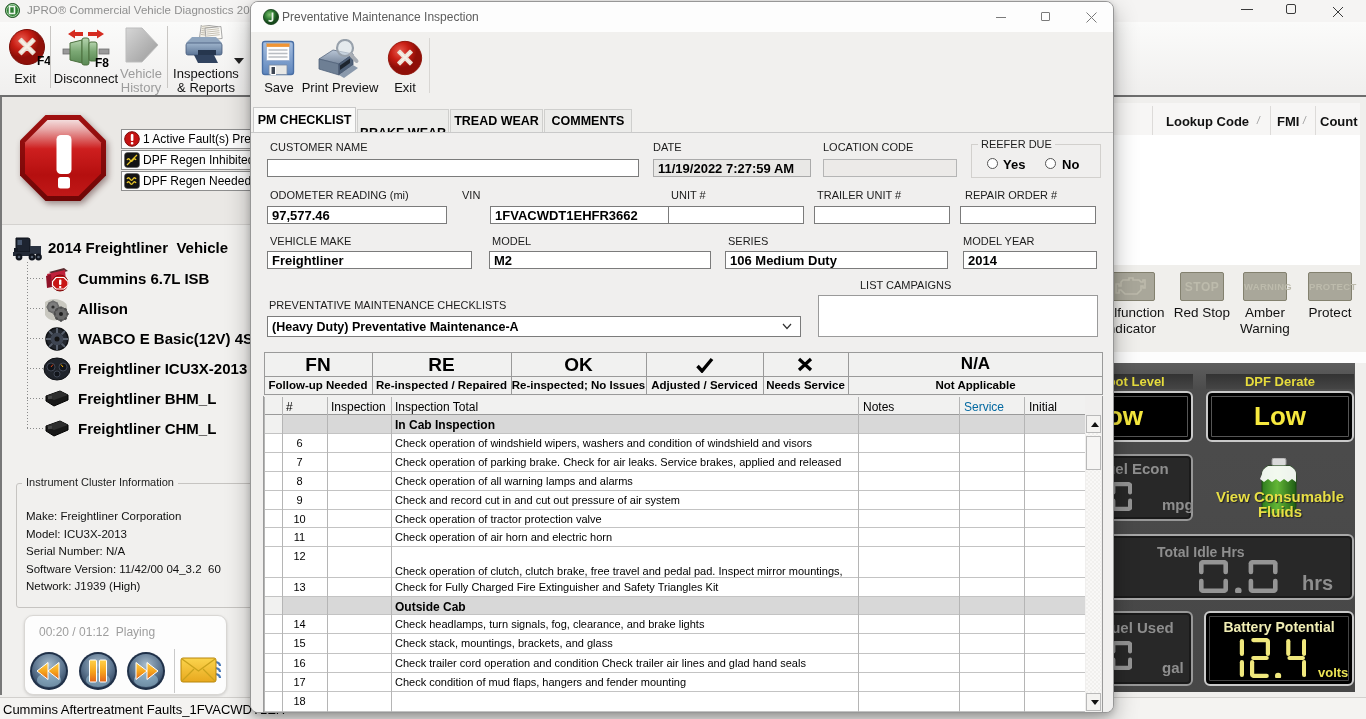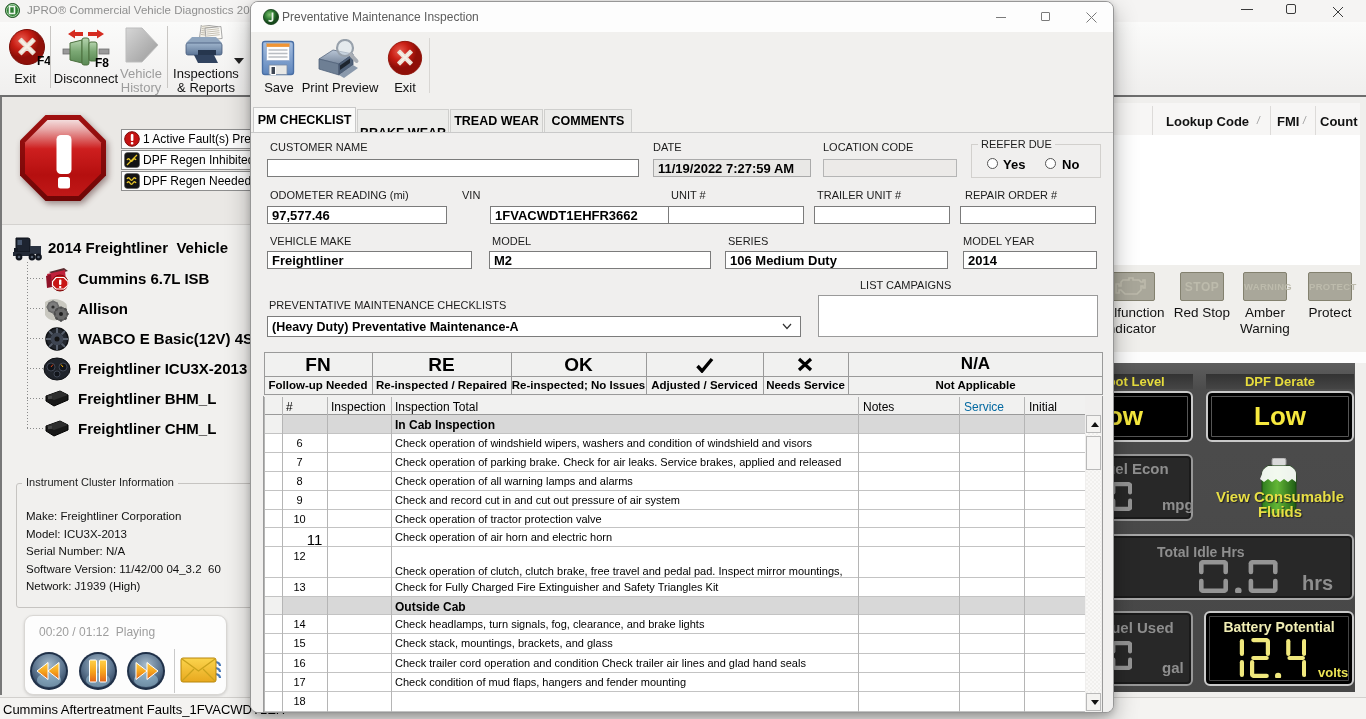--- a/index.html
+++ b/index.html
@@ -614,21 +614,21 @@
     <div class="abs" style="left:13px;top:470px;width:821px;height:19px;background:#fff;border-bottom:1px solid #c3c3c3;"></div>
     <div class="abs" style="left:31px;top:473px;width:35px;text-align:center;font-size:11px;color:#000;">8</div>
     <div class="abs" style="left:144px;top:473px;font-size:11px;color:#000;white-space:nowrap;">Check operation of all warning lamps and alarms</div>
     <div class="abs" style="left:13px;top:489px;width:821px;height:19px;background:#fff;border-bottom:1px solid #c3c3c3;"></div>
     <div class="abs" style="left:31px;top:492px;width:35px;text-align:center;font-size:11px;color:#000;">9</div>
     <div class="abs" style="left:144px;top:492px;font-size:11px;color:#000;white-space:nowrap;">Check and record cut in and cut out pressure of air system</div>
     <div class="abs" style="left:13px;top:508px;width:821px;height:18px;background:#fff;border-bottom:1px solid #c3c3c3;"></div>
     <div class="abs" style="left:31px;top:511px;width:35px;text-align:center;font-size:11px;color:#000;">10</div>
     <div class="abs" style="left:144px;top:511px;font-size:11px;color:#000;white-space:nowrap;">Check operation of tractor protection valve</div>
     <div class="abs" style="left:13px;top:526px;width:821px;height:19px;background:#fff;border-bottom:1px solid #c3c3c3;"></div>
-    <div class="abs" style="left:46px;top:529px;width:35px;text-align:center;font-size:15px;color:#000;">11</div>
+    <div class="abs" style="left:31px;top:529px;width:35px;text-align:center;font-size:11px;color:#000;">11</div>
     <div class="abs" style="left:144px;top:529px;font-size:11px;color:#000;white-space:nowrap;">Check operation of air horn and electric horn</div>
     <div class="abs" style="left:13px;top:545px;width:821px;height:31px;background:#fff;border-bottom:1px solid #c3c3c3;"></div>
     <div class="abs" style="left:31px;top:548px;width:35px;text-align:center;font-size:11px;color:#000;">12</div>
     <div class="abs" style="left:144px;top:548px;font-size:11px;color:#000;white-space:nowrap;line-height:14px;margin-top:14px;">Check operation of clutch, clutch brake, free travel and pedal pad. Inspect mirror mountings,<br>brackets and all glass</div>
     <div class="abs" style="left:13px;top:576px;width:821px;height:19px;background:#fff;border-bottom:1px solid #c3c3c3;"></div>
     <div class="abs" style="left:31px;top:579px;width:35px;text-align:center;font-size:11px;color:#000;">13</div>
     <div class="abs" style="left:144px;top:579px;font-size:11px;color:#000;white-space:nowrap;">Check for Fully Charged Fire Extinguisher and Safety Triangles Kit</div>
     <div class="abs" style="left:13px;top:595px;width:821px;height:18px;background:#d8d8d8;border-bottom:1px solid #c3c3c3;"></div>
     <div class="abs" style="left:144px;top:598px;font-size:12px;font-weight:bold;color:#000;white-space:nowrap;">Outside Cab</div>
     <div class="abs" style="left:14px;top:595px;width:17px;height:17px;background:#f1f1f0;"></div>

